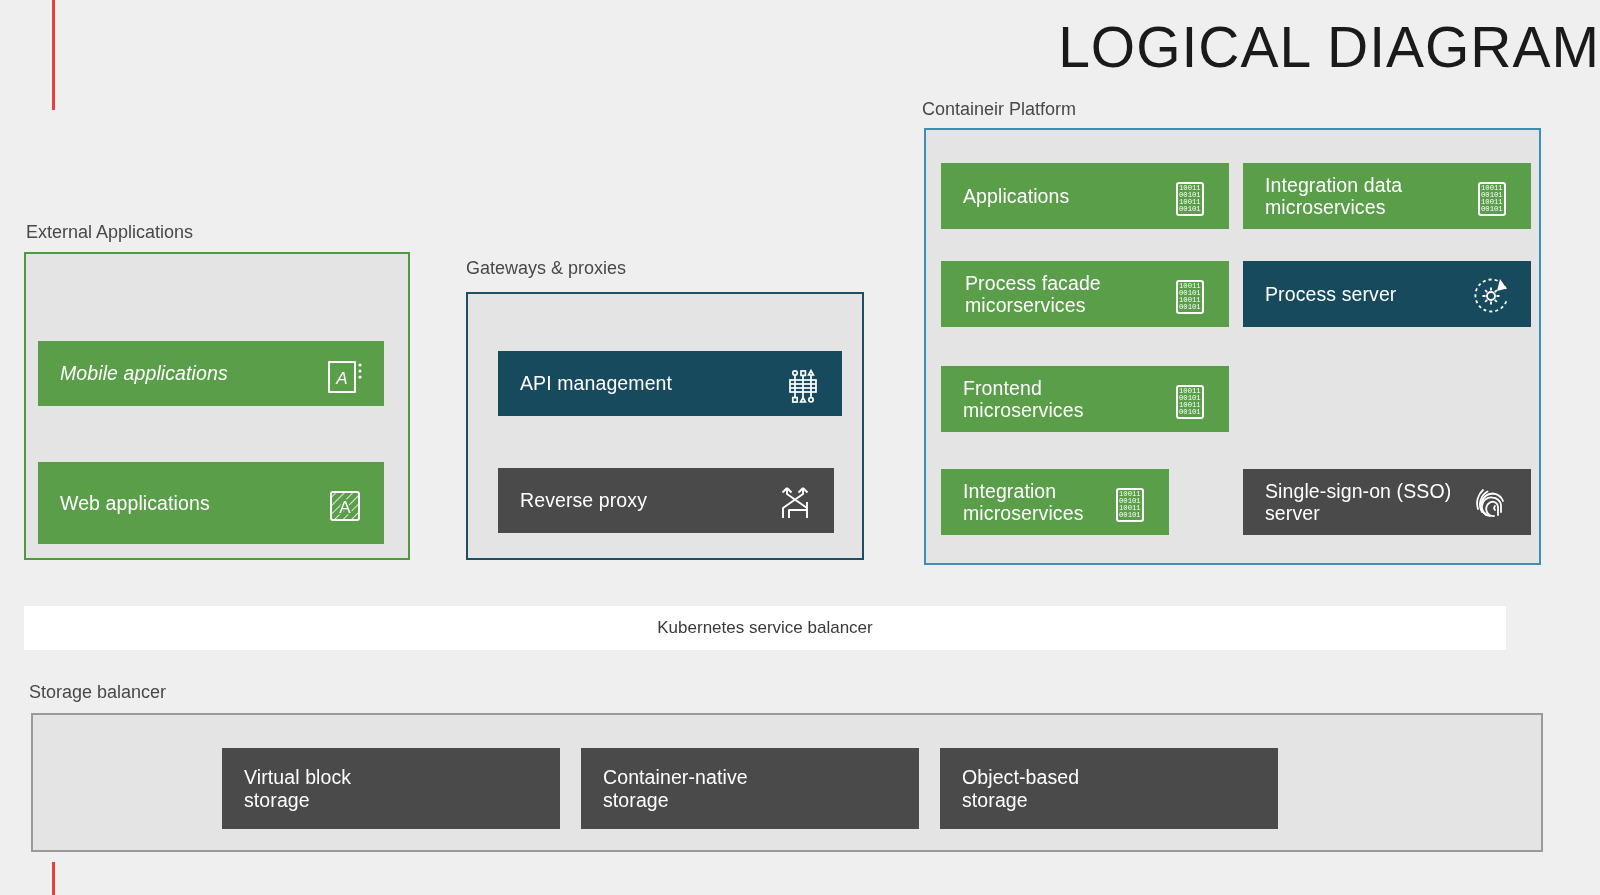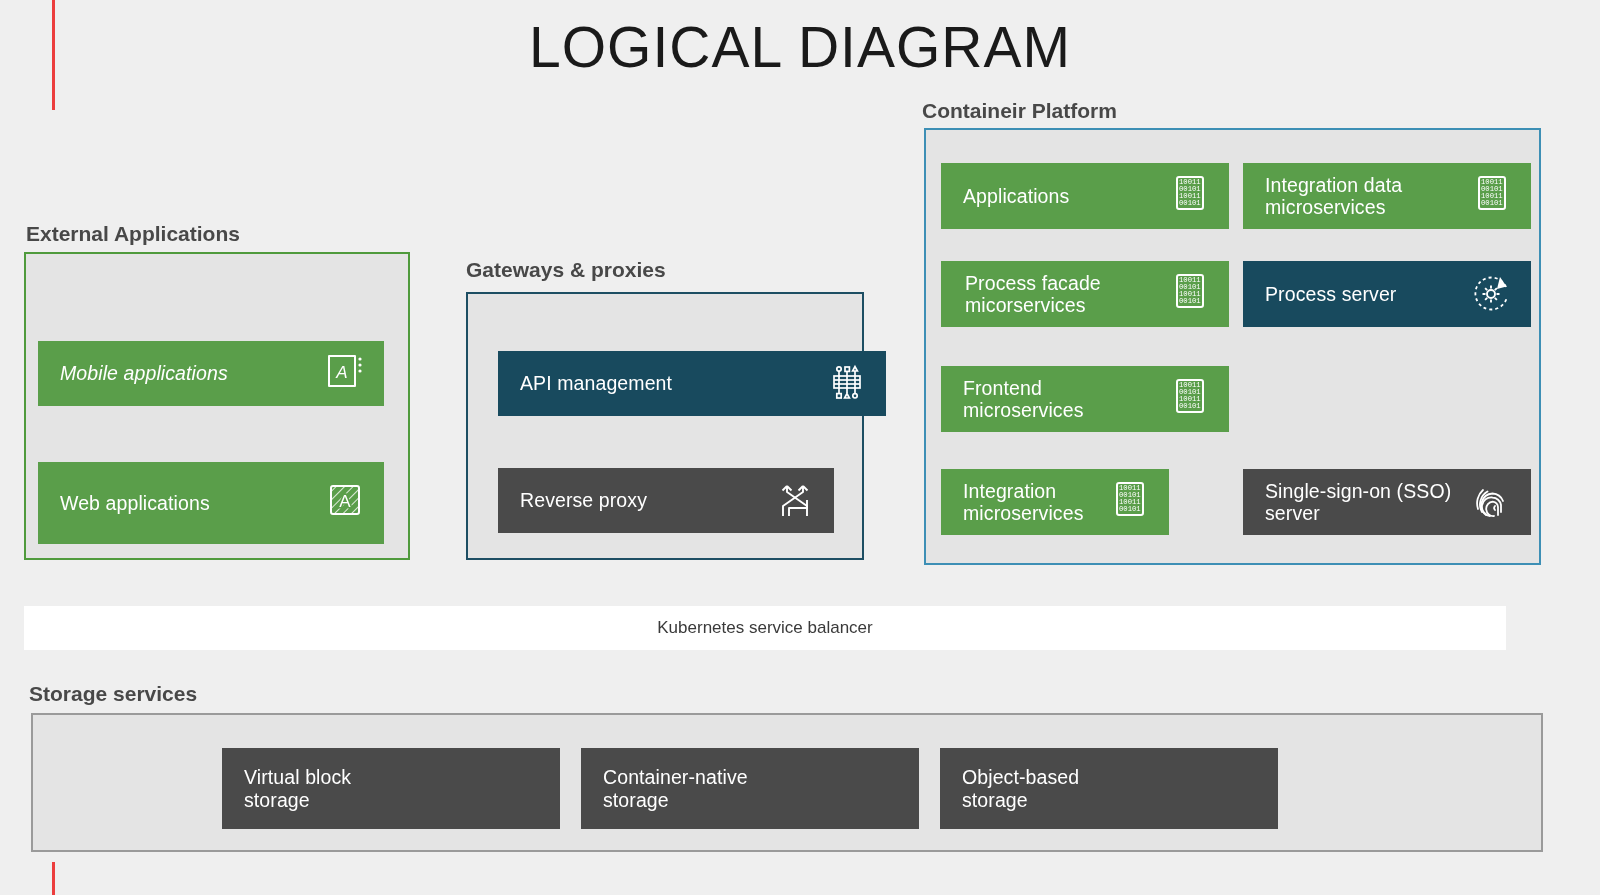--- a/index.html
+++ b/index.html
@@ -26,35 +26,34 @@
     background: #ec3d3d;
   }
   .red-rule.top    { left: 52px; top: 0;     height: 110px; }
   .red-rule.bottom { left: 52px; top: 862px; height: 33px;  }
 
   
   .diagram-title {
     position: absolute;
     left: 0; right: 0;
     top: 14px;
-    text-align: center;
+    text-align: right;
     font-size: 57px;
     font-weight: 400;
     letter-spacing: 1px;
     color: #1a1a1a;
     white-space: nowrap;
   }
 
   
   .group-label {
     position: absolute;
-    font-size: 21px;
+    font-size: 18px;
     color: #484848;
     white-space: nowrap;
-    font-weight: bold;
   }
   .group-frame {
     position: absolute;
     background: #e4e4e4;
     border: 2px solid #8c8c8c;
   }
   .group-frame.green  { border-color: #4f9a3c; }
   .group-frame.navy   { border-color: #1d4e63; }
   .group-frame.teal   { border-color: #3d8fb5; }
   .group-frame.gray   { border-color: #9a9a9a; }
@@ -73,21 +72,21 @@
     line-height: 1.15;
     font-weight: 400;
     white-space: pre-line;
     letter-spacing: .1px;
   }
   .node .node-icon {
     flex: 0 0 auto;
     width: 46px;
     height: 46px;
     display: flex;
-    align-items: flex-start;
+    align-items: flex-end;
     justify-content: center;
   }
   .node .node-icon svg { display: block; }
 
   .n-green { background: #5a9e4a; }
   .n-navy  { background: #184a5e; }
   .n-teal  { background: #3d88ab; }
   .n-dark  { background: #4a4a4a; }
 
   
@@ -140,21 +139,21 @@
         </defs>
         <rect x="6" y="6" width="28" height="28" rx="2" fill="url(#hatch)" stroke="#fff" stroke-width="2"></rect>
         <text x="20" y="27" font-family="Liberation Sans, sans-serif" font-size="17" fill="#fff" text-anchor="middle" stroke="#5a9e4a" stroke-width="3.2" paint-order="stroke">A</text>
       </svg>
     </span>
   </div>
 
   <div class="group-label" style="left:466px; top:258px;">Gateways &amp; proxies</div>
   <div class="group-frame navy" style="left:466px; top:292px; width:398px; height:268px;"></div>
 
-  <div class="node n-navy" style="left:498px; top:351px; width:388px; height:65px;">
+  <div class="node n-navy" style="left:498px; top:351px; width:344px; height:65px;">
     <span class="node-label">API management</span>
     <span class="node-icon">
       <svg width="42" height="42" viewBox="0 0 42 42">
         <g fill="none" stroke="#fff" stroke-width="1.7">
           <rect x="8" y="15" width="26" height="12"></rect>
           <line x1="8" y1="19" x2="34" y2="19"></line>
           <line x1="8" y1="23" x2="34" y2="23"></line>
           <line x1="13" y1="15" x2="13" y2="27"></line>
           <line x1="21" y1="15" x2="21" y2="27"></line>
           <line x1="29" y1="15" x2="29" y2="27"></line>
@@ -300,21 +299,21 @@
           <path d="M26 31 A3 3 0 0 1 26 27"></path>
         </g>
       </svg>
     </span>
   </div>
 
   <div class="k8s-bar" style="left:24px; top:606px; width:1482px; height:44px;">
     <span>Kubernetes service balancer</span>
   </div>
 
-  <div class="group-label" style="left:29px; top:682px;">Storage services</div>
+  <div class="group-label" style="left:29px; top:682px;">Storage balancer</div>
   <div class="group-frame gray" style="left:31px; top:713px; width:1512px; height:139px;"></div>
 
   <div class="node n-dark" style="left:222px; top:748px; width:338px; height:81px;">
     <span class="node-label">Virtual block
 storage</span>
   </div>
   <div class="node n-dark" style="left:581px; top:748px; width:338px; height:81px;">
     <span class="node-label">Container-native
 storage</span>
   </div>

